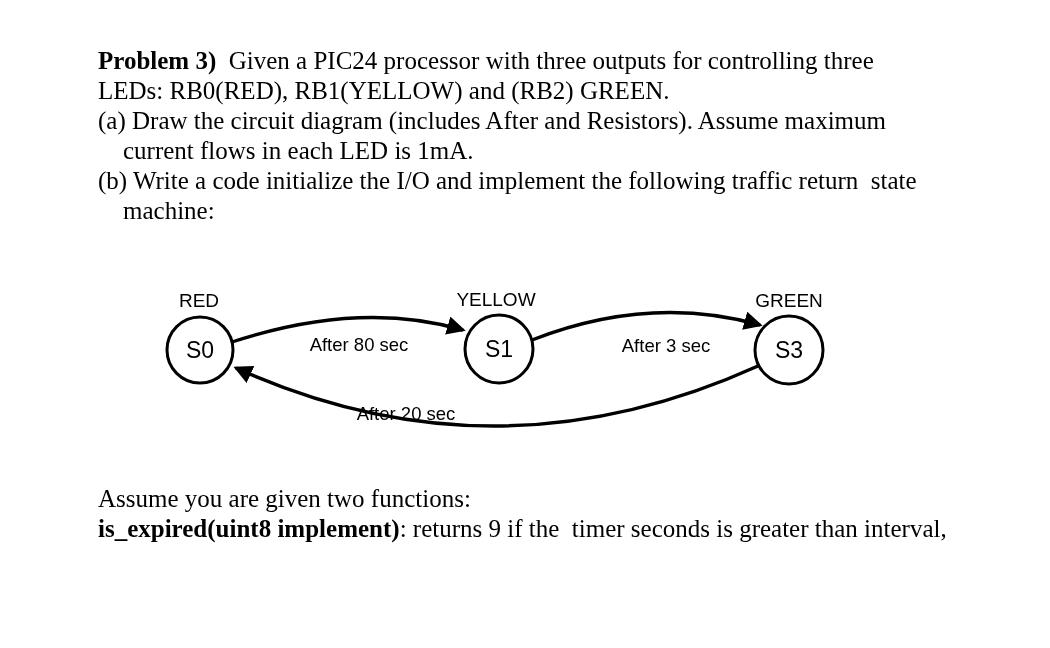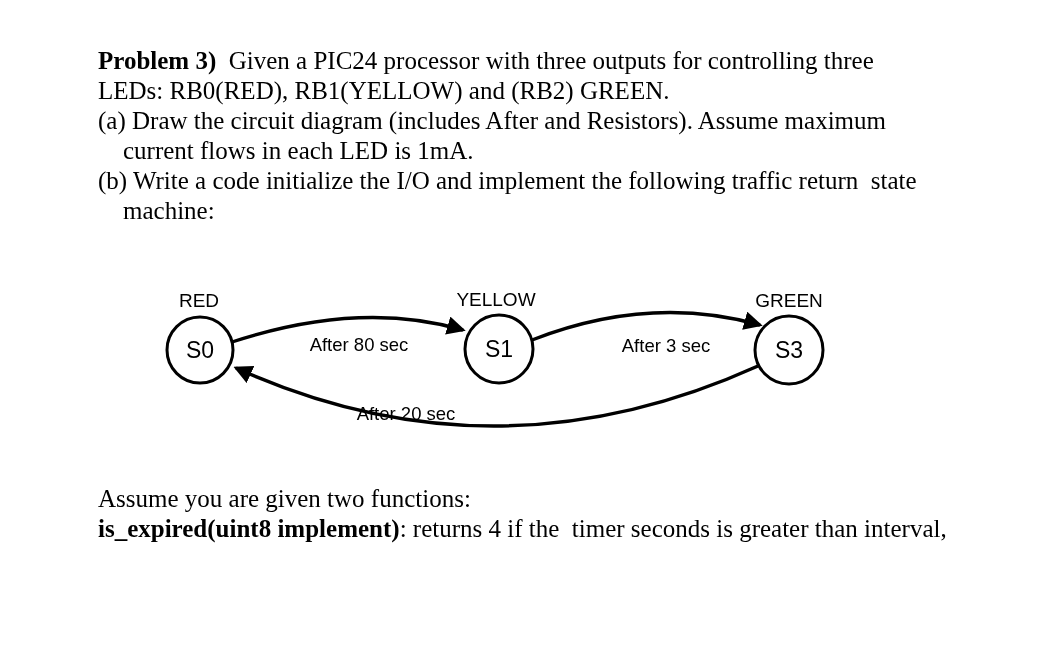--- a/index.html
+++ b/index.html
@@ -92,16 +92,16 @@
     <circle class="state-circle" cx="499" cy="349" r="34"></circle>
     <circle class="state-circle" cx="789" cy="350" r="34"></circle>
 
     <text class="state-id" x="200" y="358">S0</text>
     <text class="state-id" x="499" y="357">S1</text>
     <text class="state-id" x="789" y="358">S3</text>
   </svg>
 
   <div class="text-block bottom">
     <div class="tline">Assume you are given two functions:</div>
-    <div class="tline"><span class="bold">is_expired(uint8 implement)</span><span>: returns 4 if the  timer seconds is greater than interval,</span></div>
+    <div class="tline"><span class="bold">is_expired(uint8 implement)</span><span>: returns 9 if the  timer seconds is greater than interval,</span></div>
   </div>
 
 </div>
 
 </body></html>

